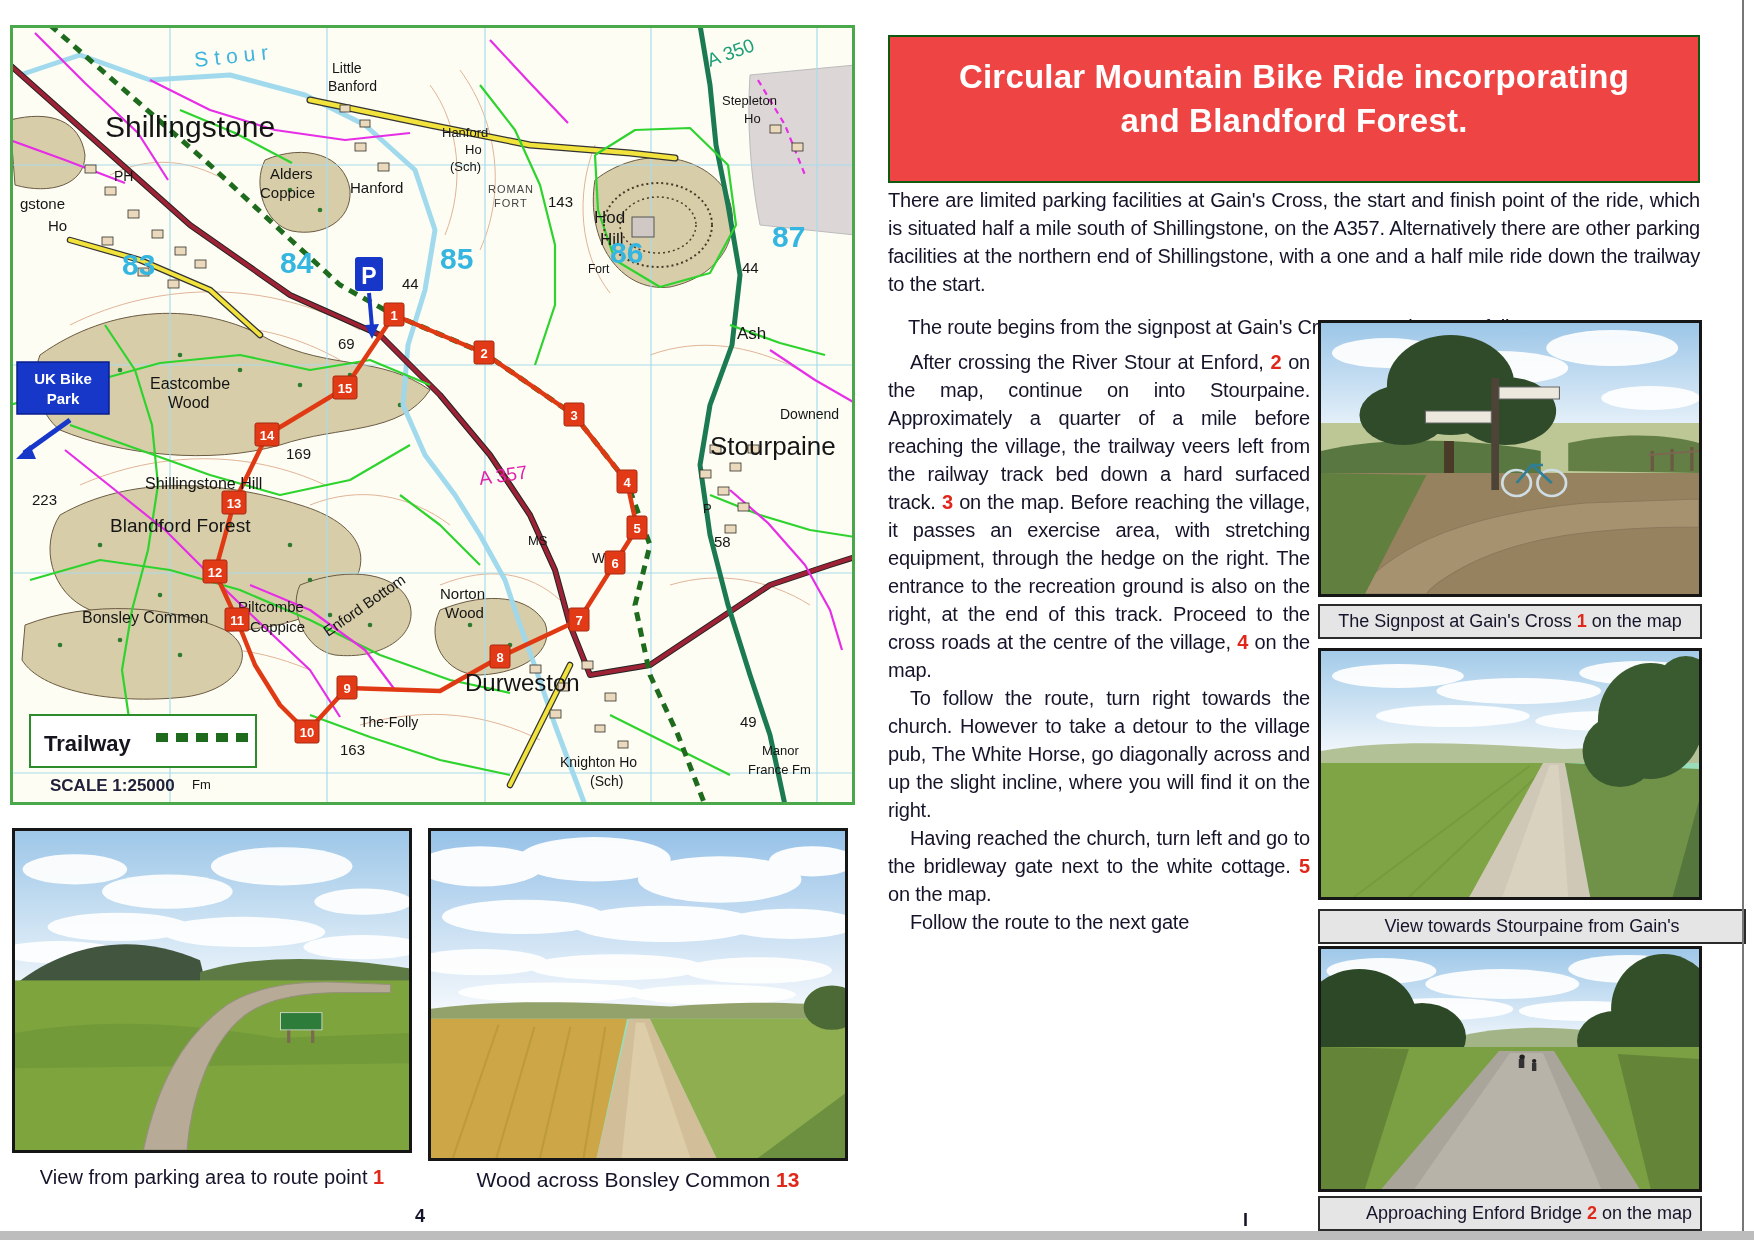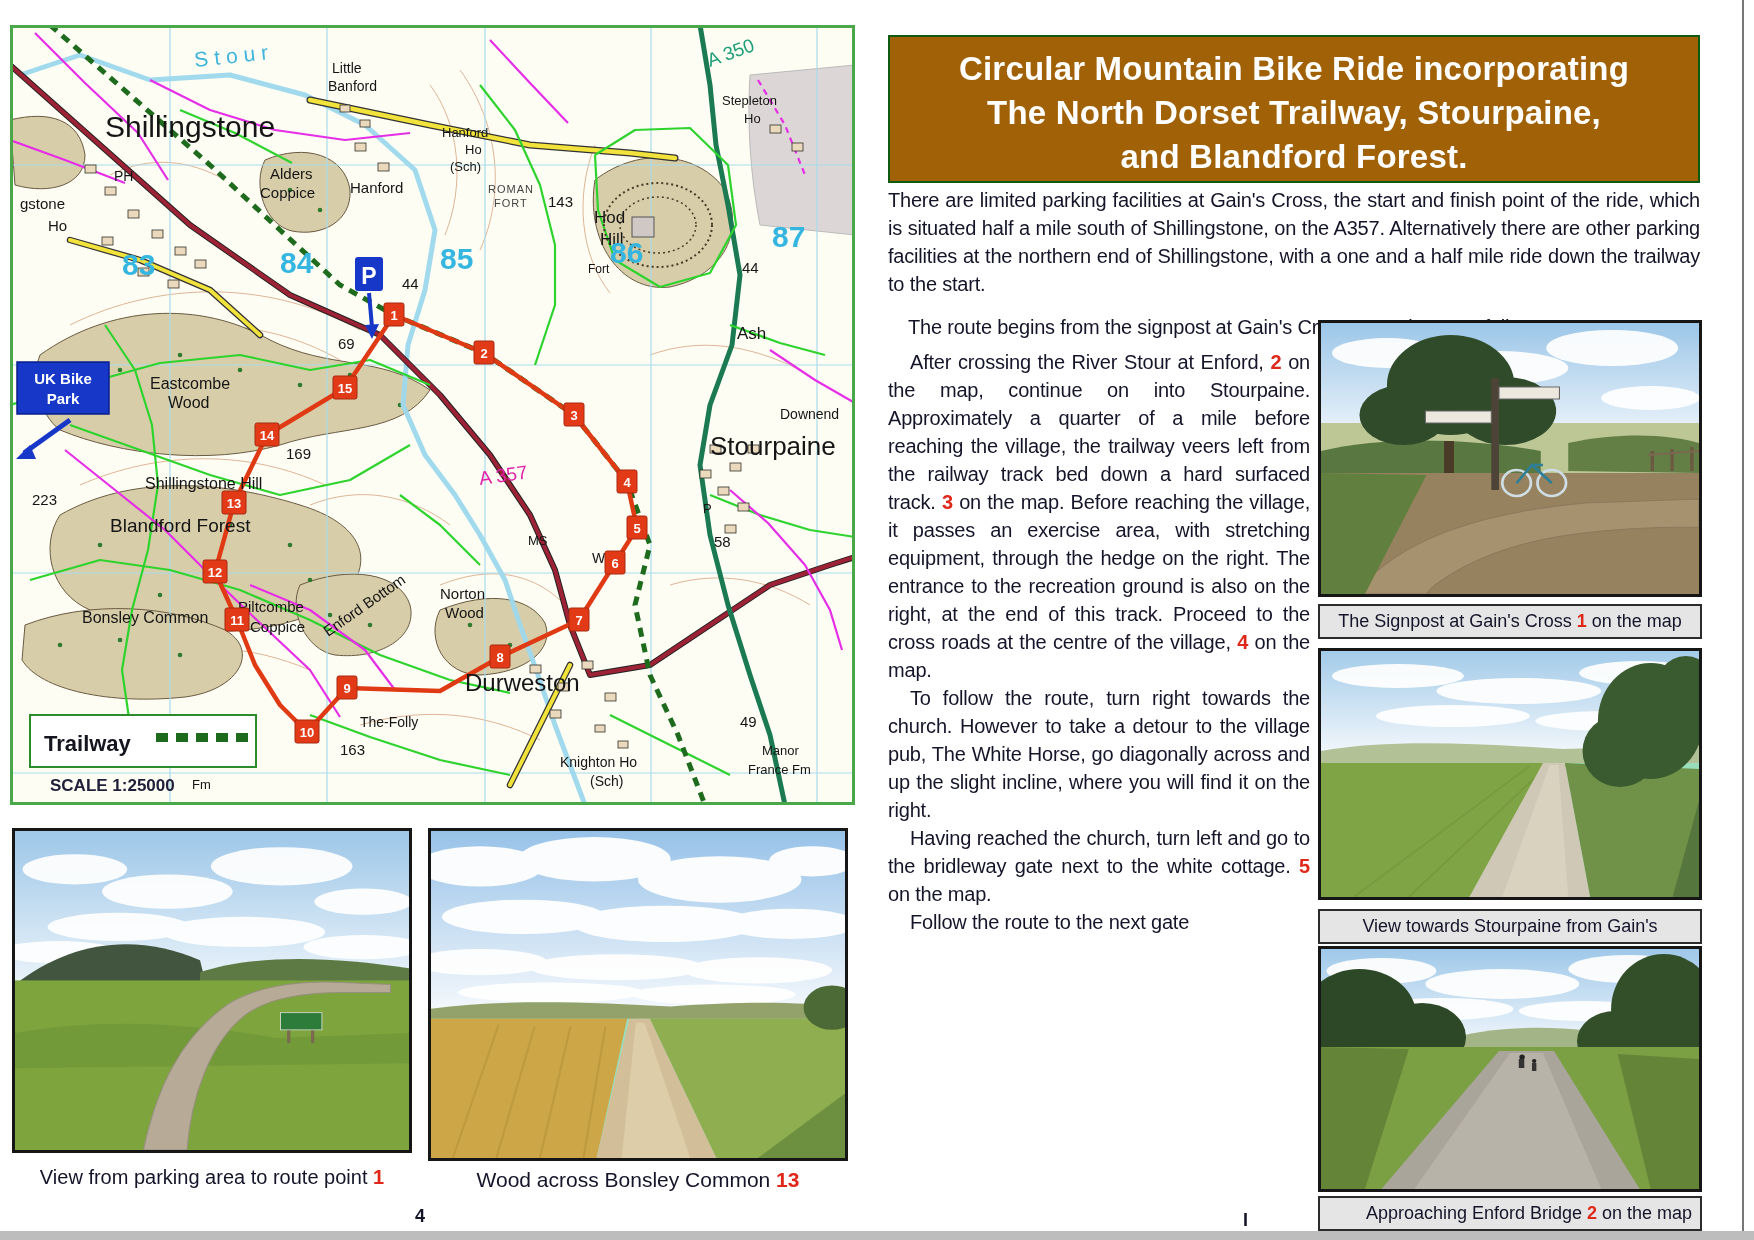--- a/index.html
+++ b/index.html
@@ -6,22 +6,22 @@
   body{width:1754px;height:1240px;position:relative;font-family:"Liberation Sans",sans-serif;color:#17172b;overflow:hidden;}
   .abs{position:absolute;}
   
   .map-wrap{left:10px;top:25px;width:845px;height:780px;}
   .photo{border:3px solid #161616;background:#9db;overflow:hidden;box-sizing:border-box;}
   .photo svg{display:block;width:100%;height:100%;}
   .cap-left{text-align:center;font-size:20px;color:#14142a;}
   .footer{font-size:16px;color:#20203a;margin-top:44px;}
   .pagenum{font-weight:bold;font-size:18px;color:#14142a;}
   
-  .banner{left:888px;top:35px;width:812px;height:148px;background:#a16207;border:2px solid #0e5a10;box-sizing:border-box;
-          text-align:center;padding-top:10px;}
+  .banner{left:888px;top:35px;width:812px;height:148px;background:#ef4444;border:2px solid #0e5a10;box-sizing:border-box;
+          text-align:center;padding-top:18px;}
   .banner div{color:#fff;font-weight:bold;font-size:33px;line-height:44px;letter-spacing:.2px;}
   .bodytext{font-size:20px;line-height:28px;text-align:justify;color:#15152a;letter-spacing:-0.2px;}
   .para{margin:0;}
   .para.indent{text-indent:22px;}
   .routeline{font-size:20px;color:#15152a;padding-left:20px;letter-spacing:-0.2px;}
   .rednum{color:#e0281a;font-weight:bold;}
   .capbox{border:2px solid #2b2b2b;background:#e5e5e5;font-size:18px;text-align:center;padding:5px 2px;color:#14142a;box-sizing:border-box;}
   .edge-v{left:1742px;top:0;width:2px;height:1240px;background:#777;}
   .edge-b{left:0;top:1231px;width:1754px;height:9px;background:#bdbdbd;}
   
@@ -414,21 +414,20 @@
   </svg>
 </div>
 <div class="abs cap-left" style="left:12px;top:1166px;width:400px;"><span>View from parking area to route point </span><span class="rednum">1</span></div>
 <div class="abs cap-left" style="left:428px;top:1168px;width:420px;font-size:21px;"><span>Wood across Bonsley Common </span><span class="rednum">13</span></div>
 
 <div class="abs footer" style="left:10px;top:1208px;">Further information, graham@grahamrains.plus.com</div>
 <div class="abs pagenum" style="left:415px;top:1206px;">4</div>
 
 <div class="abs banner">
   <div>Circular Mountain Bike Ride incorporating</div>
-  <div>The North Dorset Trailway, Stourpaine,</div>
   <div>and Blandford Forest.</div>
 </div>
 
 <div class="abs bodytext" style="left:888px;top:186px;width:812px;">There are limited parking facilities at Gain's Cross, the start and finish point of the ride, which is situated half a mile south of Shillingstone, on the A357. Alternatively there are other parking facilities at the northern end of Shillingstone, with a one and a half mile ride down the trailway to the start.</div>
 <div class="abs routeline" style="left:888px;top:316px;width:812px;"><span>The route begins from the signpost at Gain's Cross, </span><span class="rednum">1</span><span> on the map, follow-</span></div>
 
 <div class="abs bodytext" style="left:888px;top:348px;width:422px;">
   <p class="para indent"><span>After crossing the River Stour at Enford, </span><span class="rednum">2</span><span> on the map, continue on into Stourpaine. Approximately a quarter of a mile before reaching the village, the trailway veers left from the railway track bed down a hard surfaced track. </span><span class="rednum">3</span><span> on the map. Before reaching the village, it passes an exercise area, with stretching equipment, through the hedge on the right. The entrance to the recreation ground is also on the right, at the end of this track. Proceed to the cross roads at the centre of the village, </span><span class="rednum">4</span><span> on the map.</span></p>
   <p class="para indent"><span>To follow the route, turn right towards the church. However to take a detour to the village pub, The White Horse, go diagonally across and up the slight incline, where you will find it on the right.</span></p>
   <p class="para indent"><span>Having reached the church, turn left and go to the bridleway gate next to the white cottage. </span><span class="rednum">5</span><span> on the map.</span></p>
@@ -509,21 +508,21 @@
     <path d="M165,246 L225,246 L216,114 L208,114 Z" fill="#d8d2bf"></path>
     <path d="M245,246 L344,246 L344,118 L222,112 Z" fill="#6f9148"></path>
     <g fill="#3a5a30">
       <ellipse cx="300" cy="70" rx="48" ry="58"></ellipse>
         <ellipse cx="332" cy="45" rx="30" ry="40"></ellipse>
         <ellipse cx="272" cy="100" rx="34" ry="36"></ellipse>
     </g>
     <path d="M320,246 L344,246 L344,150 Z" fill="#55763c"></path>
   </svg>
 </div>
-<div class="abs capbox" style="left:1318px;top:909px;width:384px;"><span>View towards Stourpaine from Gain's</span></div>
+<div class="abs capbox" style="left:1318px;top:909px;width:428px;"><span>View towards Stourpaine from Gain's</span></div>
 
 <div class="abs photo" style="left:1318px;top:946px;width:384px;height:246px;">
   <svg viewBox="0 0 344 240" preserveAspectRatio="none">
     <defs>
         <linearGradient id="sky5" x1="0" y1="0" x2="0" y2="1">
           <stop offset="0" stop-color="#9fc8e9"></stop>
           <stop offset="1" stop-color="#eef5fb"></stop>
         </linearGradient>
       </defs>
     <rect width="344" height="92" fill="url(#sky5)"></rect>

